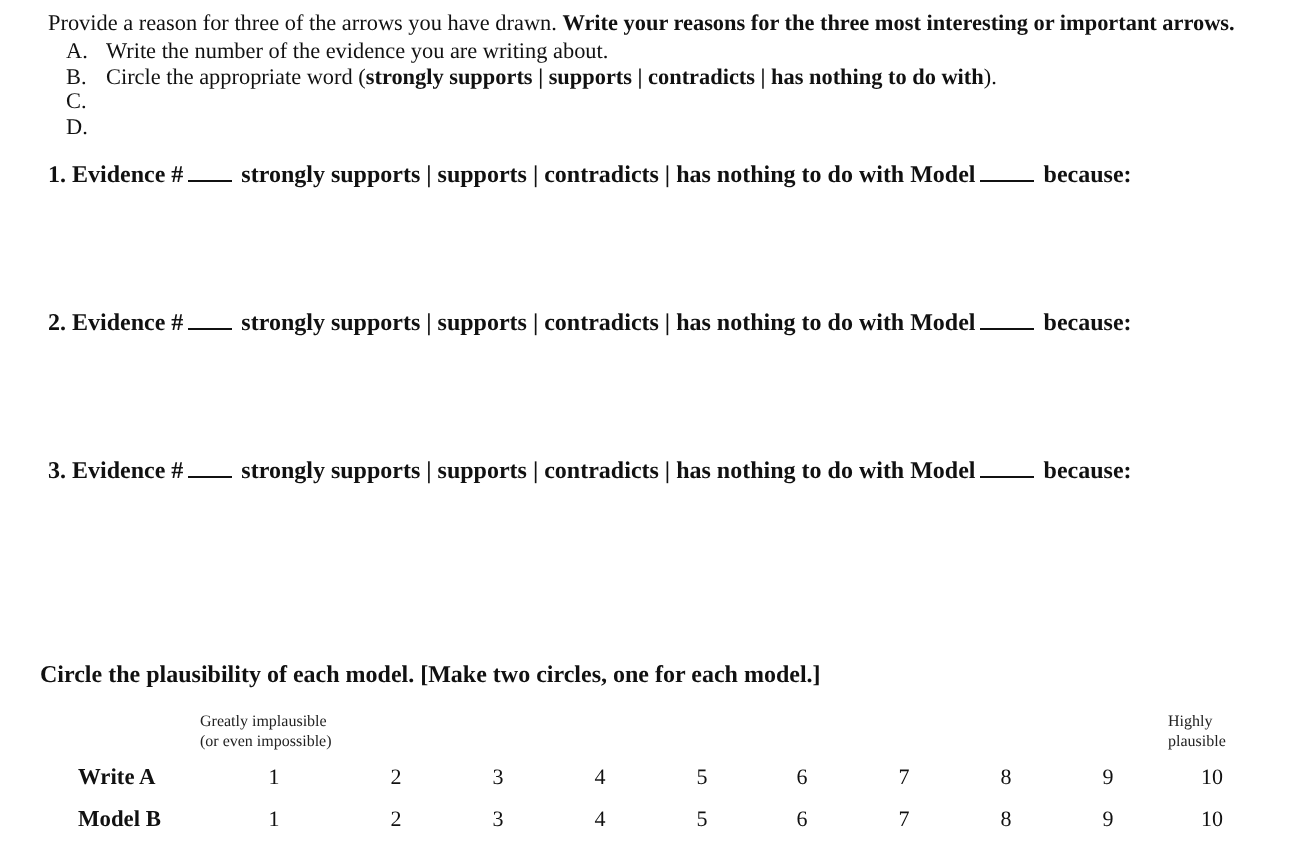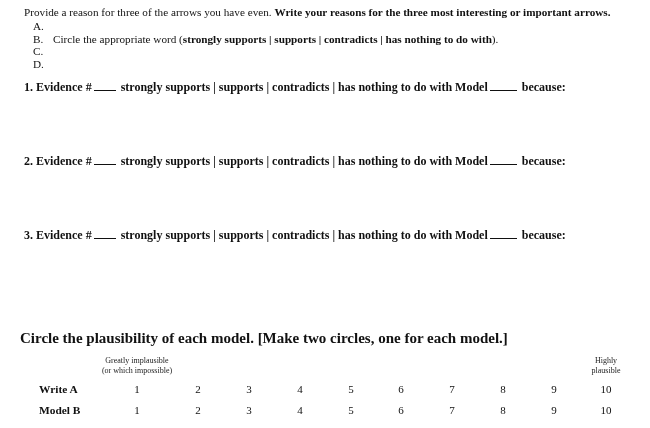--- a/index.html
+++ b/index.html
@@ -11,35 +11,36 @@
   .abs { position: absolute; white-space: nowrap; }
   .intro { left: 24px; top: 6px; font-size: 11.2px; }
   .intro b { font-weight: bold; }
   .steps { left: 33px; top: 20px; font-size: 11.2px; line-height: 12.6px; }
   .step { display: flex; }
   .step .letter { width: 20px; }
   .evidence { left: 24px; font-size: 12px; font-weight: bold; }
   .blank { display: inline-block; border-bottom: 1px solid #111; height: 10px; vertical-align: baseline; margin: 0 2px; }
   .blank.short { width: 22px; }
   .blank.long { width: 27px; }
-  .plaus-title { left: 20px; top: 330px; font-size: 15px; font-weight: bold; }
-  .anchor { font-size: 8px; text-align: center; line-height: 9.5px; color: #222; }
+  .plaus-title { left: 20px; top: 330px; font-size: 12px; font-weight: bold; }
+  .anchor { font-size: 8px; text-align: left; line-height: 9.5px; color: #222; }
   .row-label { font-size: 11.4px; font-weight: bold; left: 39px; }
   .num { font-size: 11px; transform: translateX(-50%); }
 </style>
 </head>
 <body>
 
 <div class="abs intro">
-  <span>Provide a reason for three of the arrows you have even. </span><b>Write your reasons for the three most interesting or important arrows.</b>
+  <span>Provide a reason for three of the arrows you have drawn. </span><b>Write your reasons for the three most interesting or important arrows.</b>
 </div>
 
 <div class="abs steps">
   <div class="step">
     <span class="letter">A.</span>
+    <span>Write the number of the evidence you are writing about.</span>
   </div>
   <div class="step">
     <span class="letter">B.</span>
     <span><span>Circle the appropriate word (</span><b>strongly supports | supports | contradicts | has nothing to do with</b><span>).</span></span>
   </div>
   <div class="step">
     <span class="letter">C.</span>
   </div>
   <div class="step">
     <span class="letter">D.</span>
@@ -61,21 +62,21 @@
 <div class="abs evidence" style="top:228px;">
   <span>3. Evidence #</span><span class="blank short"></span>
   <span>strongly supports | supports | contradicts | has nothing to do with Model</span><span class="blank long"></span>
   <span>because:</span>
 </div>
 
 <div class="abs plaus-title">Circle the plausibility of each model. [Make two circles, one for each model.]</div>
 
 <div class="abs anchor" style="left:100px; top:356px; width:74px;">
   <div>Greatly implausible</div>
-  <div>(or which impossible)</div>
+  <div>(or even impossible)</div>
 </div>
 <div class="abs anchor" style="left:584px; top:356px; width:44px;">
   <div>Highly</div>
   <div>plausible</div>
 </div>
 
 <div class="abs row-label" style="top:383px;">Write A</div>
 <div class="abs num" style="left:137px; top:383px;">1</div>
 <div class="abs num" style="left:198px; top:383px;">2</div>
 <div class="abs num" style="left:249px; top:383px;">3</div>

